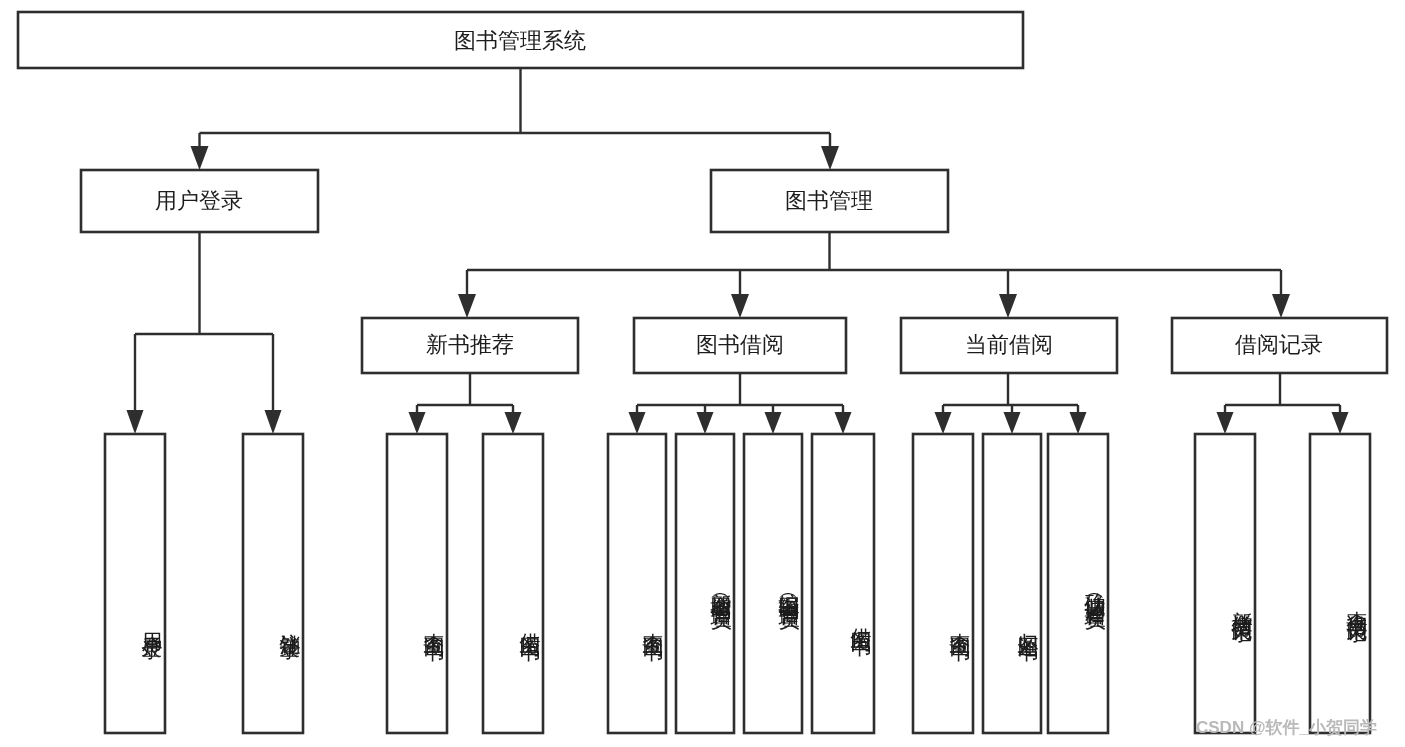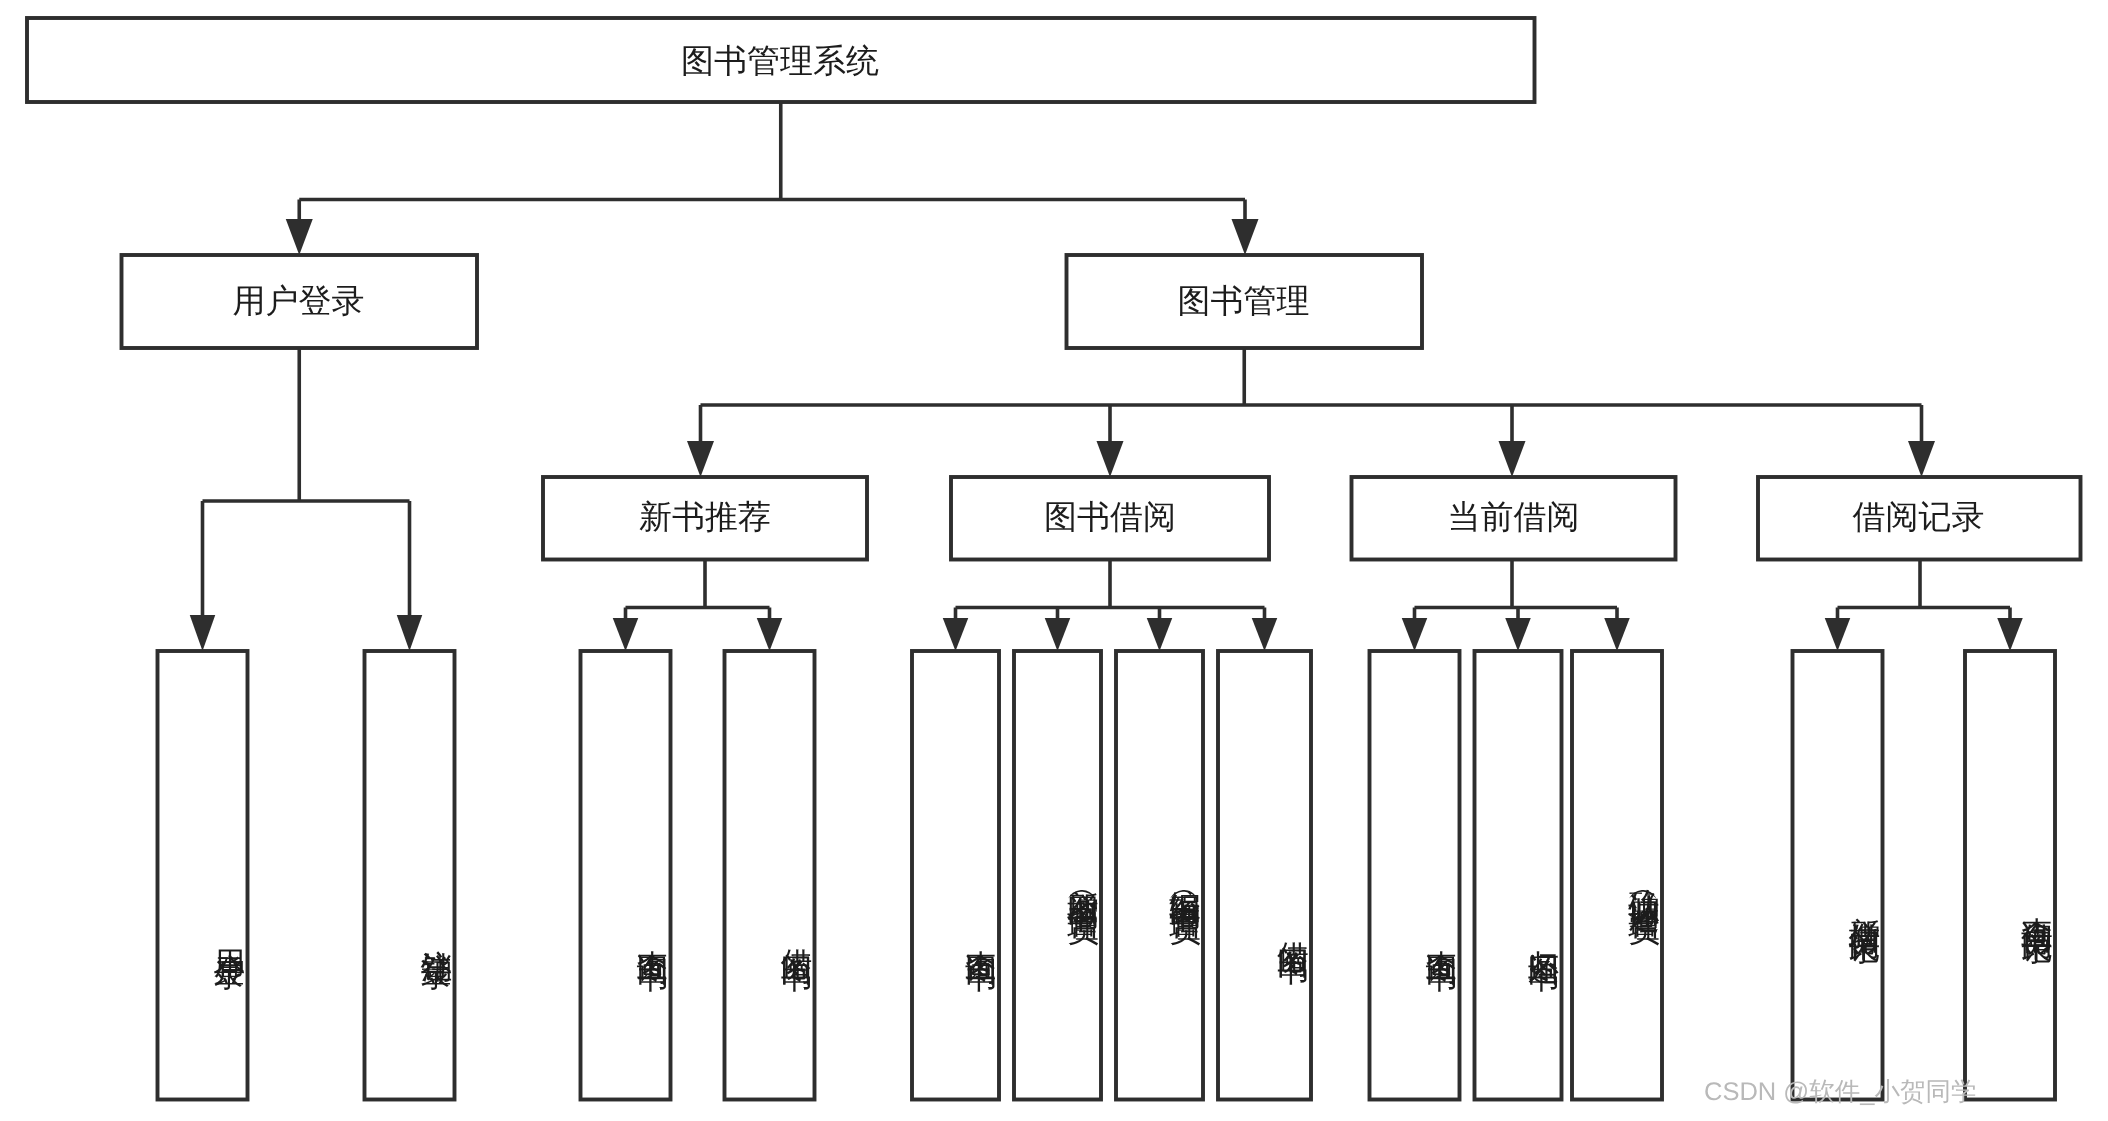--- a/index.html
+++ b/index.html
@@ -197,15 +197,15 @@
   <div class="node-label-v" style="left:913px; top:508px; width:60px; height:225px;">查询图书</div>
 
   <div class="node-label-v" style="left:983px; top:508px; width:58px; height:225px;">归还图书</div>
 
   <div class="node-label-v" style="left:1048px; top:441px; width:60px; height:292px;">确认归还（管理员）</div>
 
   <div class="node-label-v" style="left:1195px; top:470px; width:60px; height:263px;">新增借阅记录</div>
 
   <div class="node-label-v" style="left:1310px; top:470px; width:60px; height:263px;">查询借阅记录</div>
 
-  <div class="watermark" style="left:1136px; top:716px;">CSDN @软件_小贺同学</div>
+  <div class="watermark" style="left:1196px; top:716px;font-weight:bold;">CSDN @软件_小贺同学</div>
 
 </div>
 
 </body></html>

